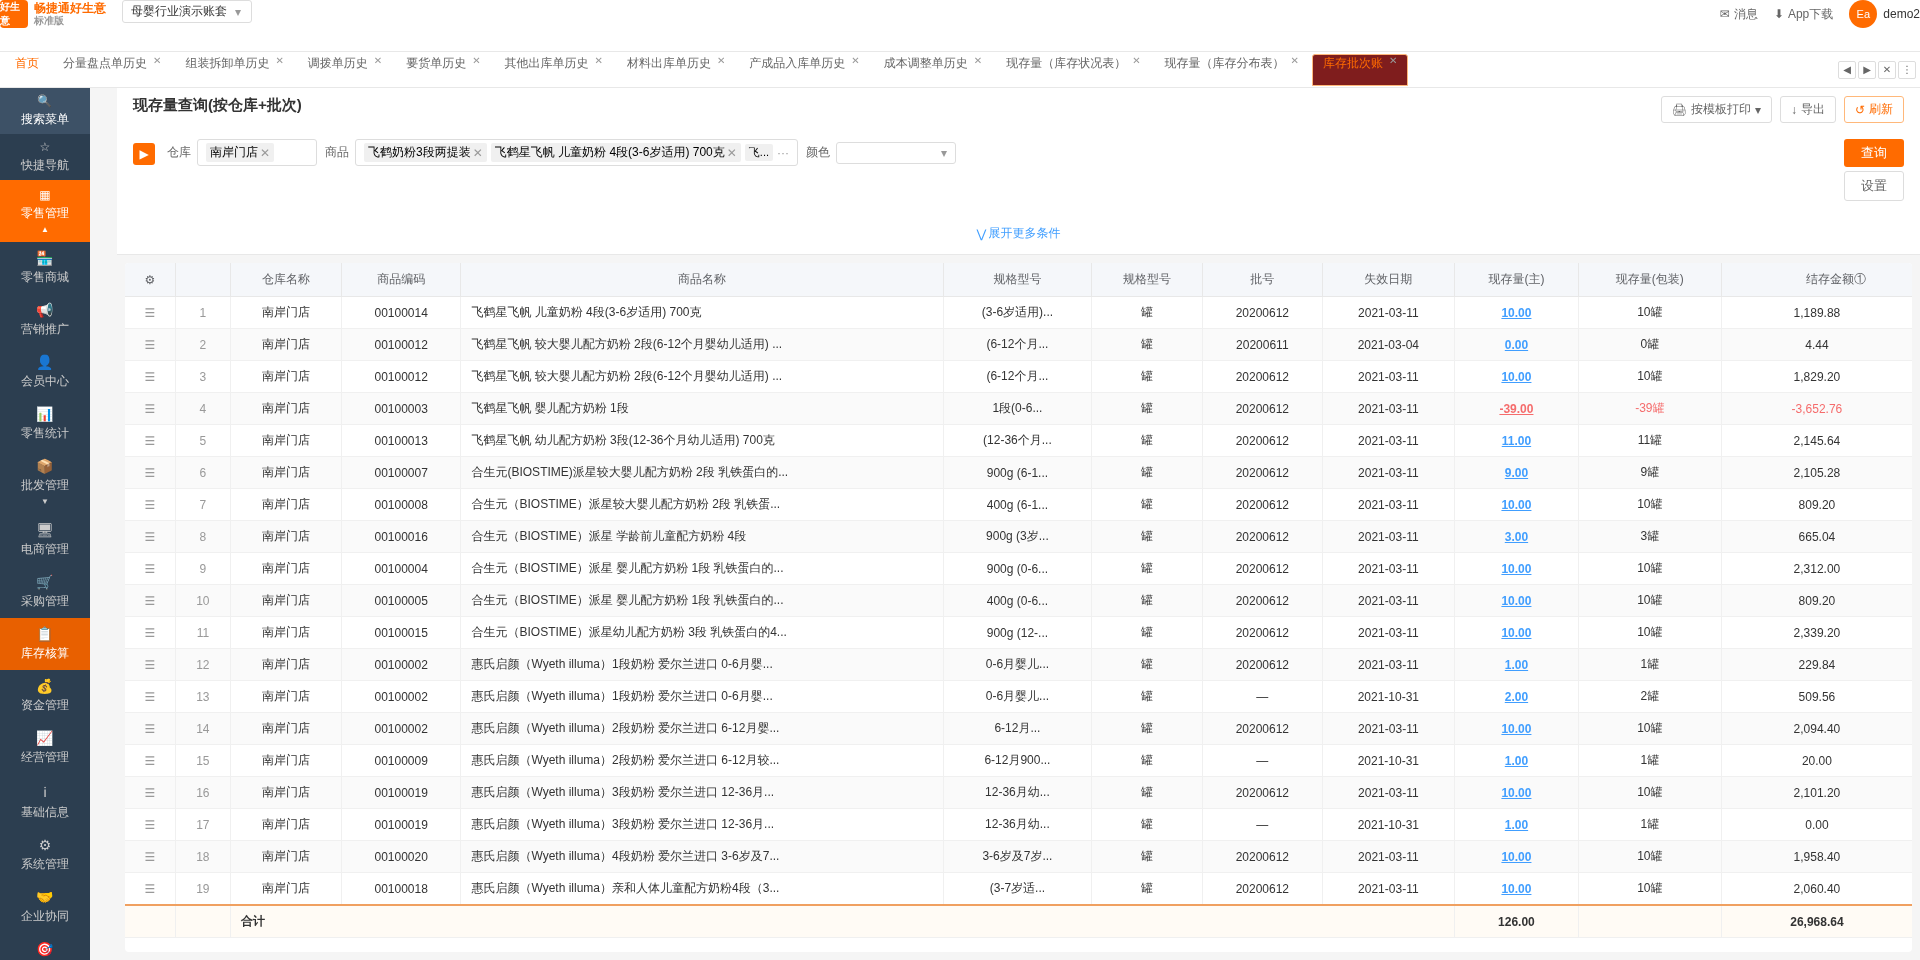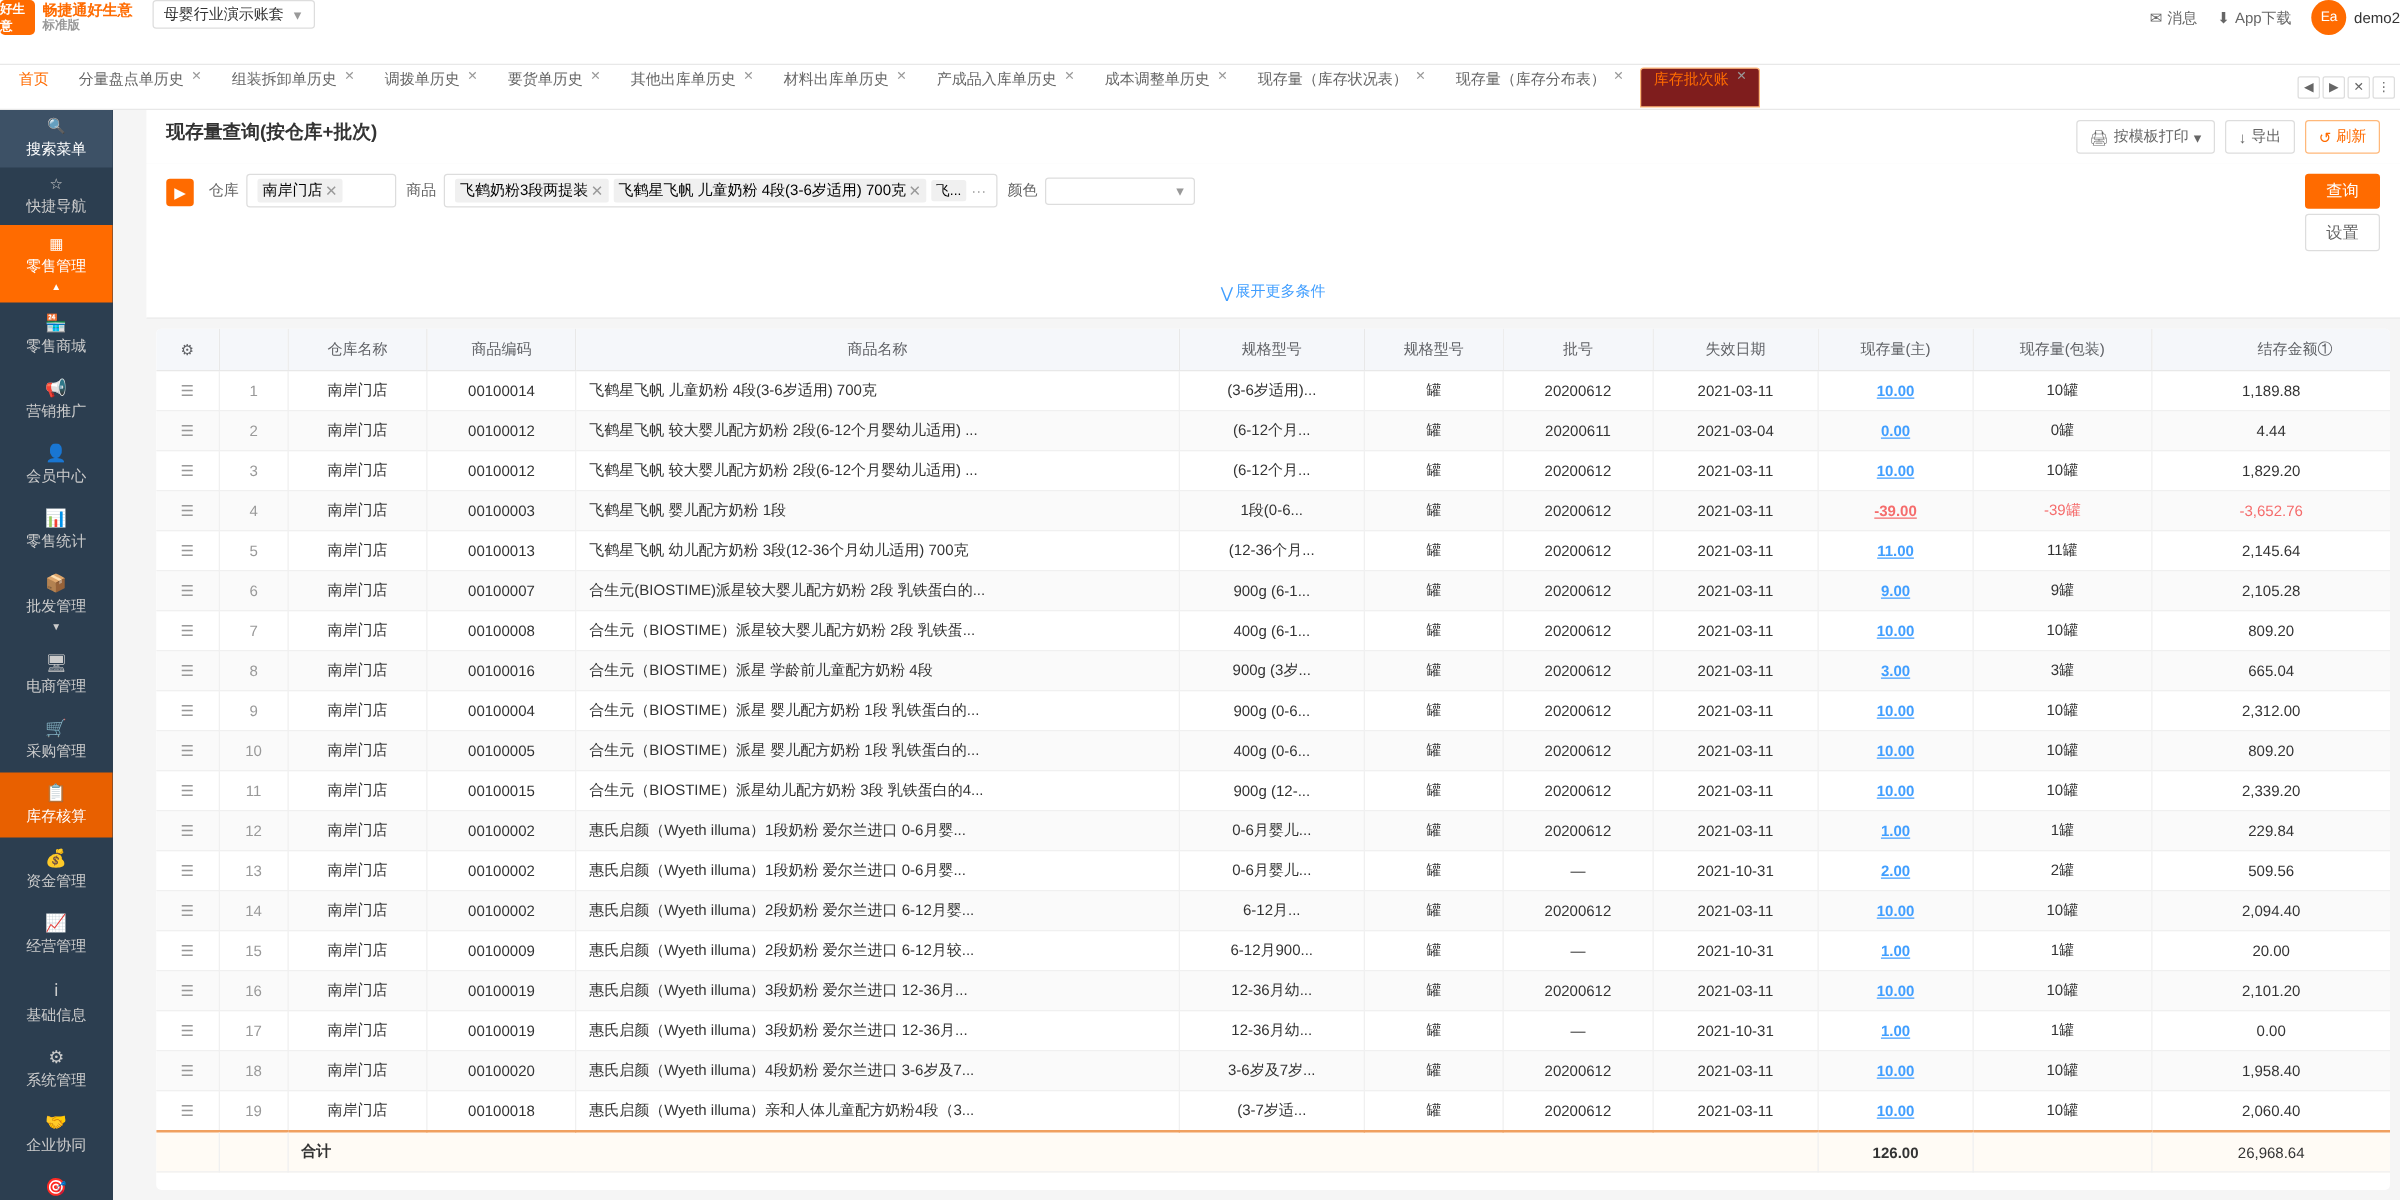--- a/index.html
+++ b/index.html
@@ -601,19 +601,19 @@
     <td class="text-link">10.00</td>
     <td class="">10罐</td>
     <td class="">2,060.40</td>
   </tr>
             <tr class="total-row">
   <td></td>
   <td></td>
   <td colspan="7" class="text-left" style="font-weight:bold">合计</td>
   <td style="font-weight:bold">126.00</td>
   <td></td>
-  <td style="font-weight:normal">26,968.64</td>
+  <td style="font-weight:bold">26,968.64</td>
 </tr>
           </tbody>
       </table>
     </div>
   </div>
 </div>
 
 </body></html>

